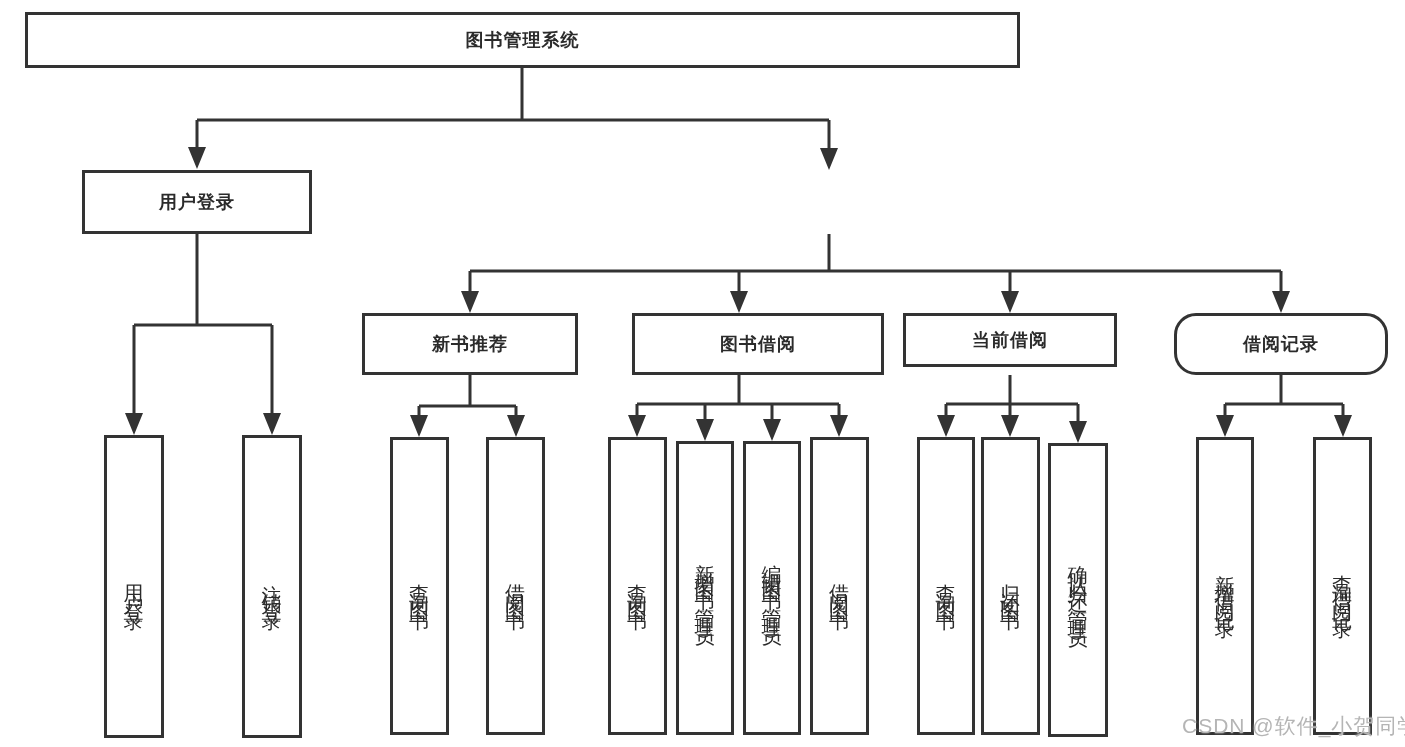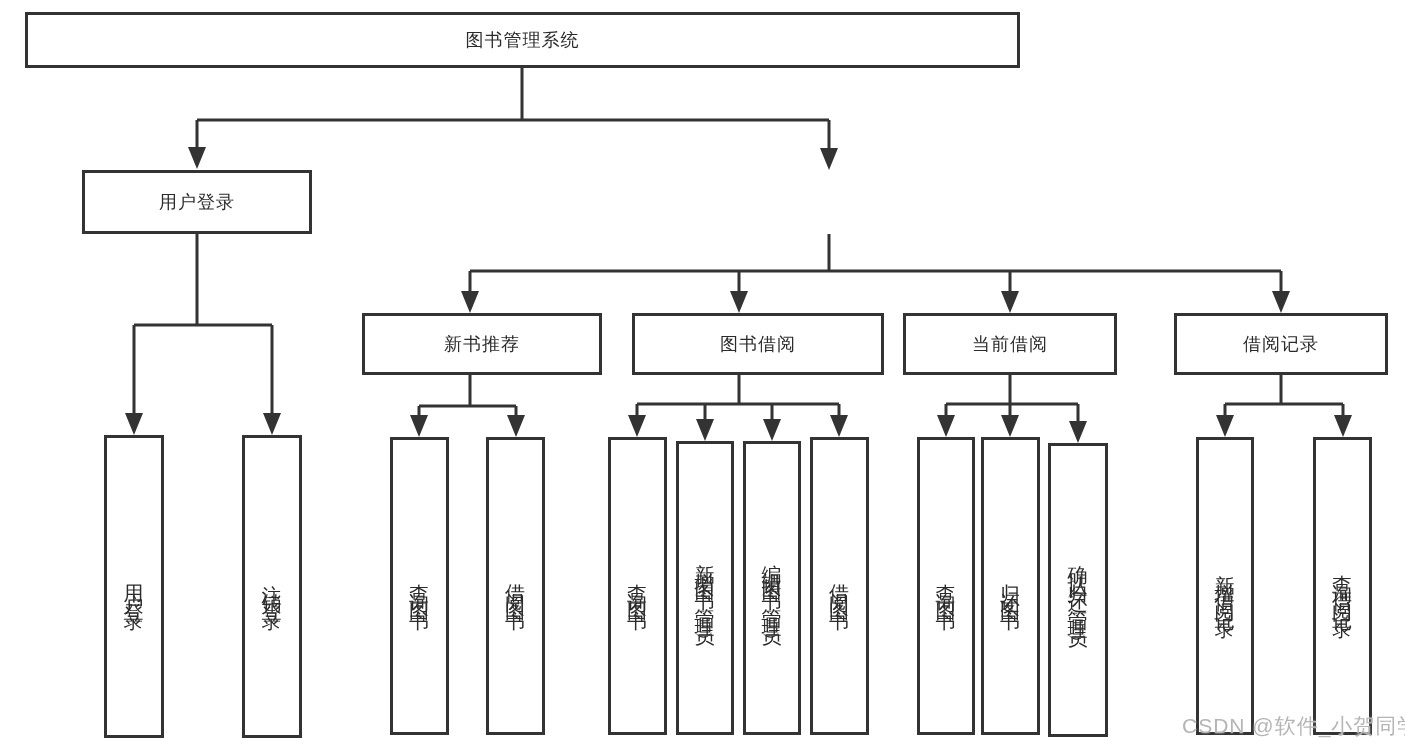--- a/index.html
+++ b/index.html
@@ -25,20 +25,21 @@
     display: flex;
     align-items: center;
     justify-content: center;
     color: #2b2b2b;
     z-index: 2;
   }
   .node.h .lbl {
     font-size: 18px;
     letter-spacing: 1px;
     white-space: nowrap;
+    font-weight: bold;
   }
   .node.v .lbl {
     writing-mode: vertical-rl;
     text-orientation: mixed;
     font-size: 20px;
     letter-spacing: 9px;
     line-height: 1.1;
   }
   .watermark {
     position: absolute;
@@ -87,30 +88,30 @@
   </svg>
 
   <div class="node h" style="left:25px; top:12px; width:995px; height:56px;">
     <span class="lbl">图书管理系统</span>
   </div>
 
   <div class="node h" style="left:82px; top:170px; width:230px; height:64px;">
     <span class="lbl">用户登录</span>
   </div>
 
-  <div class="node h" style="left:362px; top:313px; width:240px; height:62px;">
+  <div class="node h" style="left:362px; top:313px; width:216px; height:62px;">
     <span class="lbl">新书推荐</span>
   </div>
   <div class="node h" style="left:632px; top:313px; width:252px; height:62px;">
     <span class="lbl">图书借阅</span>
   </div>
-  <div class="node h" style="left:903px; top:313px; width:214px; height:62px;">
+  <div class="node h" style="left:903px; top:313px; width:214px; height:54px;">
     <span class="lbl">当前借阅</span>
   </div>
-  <div class="node h" style="left:1174px; top:313px; width:214px; height:62px;">
+  <div class="node h" style="left:1174px; top:313px; width:214px; height:62px;border-radius:22px;">
     <span class="lbl">借阅记录</span>
   </div>
 
   <div class="node v" style="left:104px; top:435px; width:60px; height:303px;">
     <span class="lbl">用户登录</span>
   </div>
   <div class="node v" style="left:242px; top:435px; width:60px; height:303px;">
     <span class="lbl">注销登录</span>
   </div>
 

